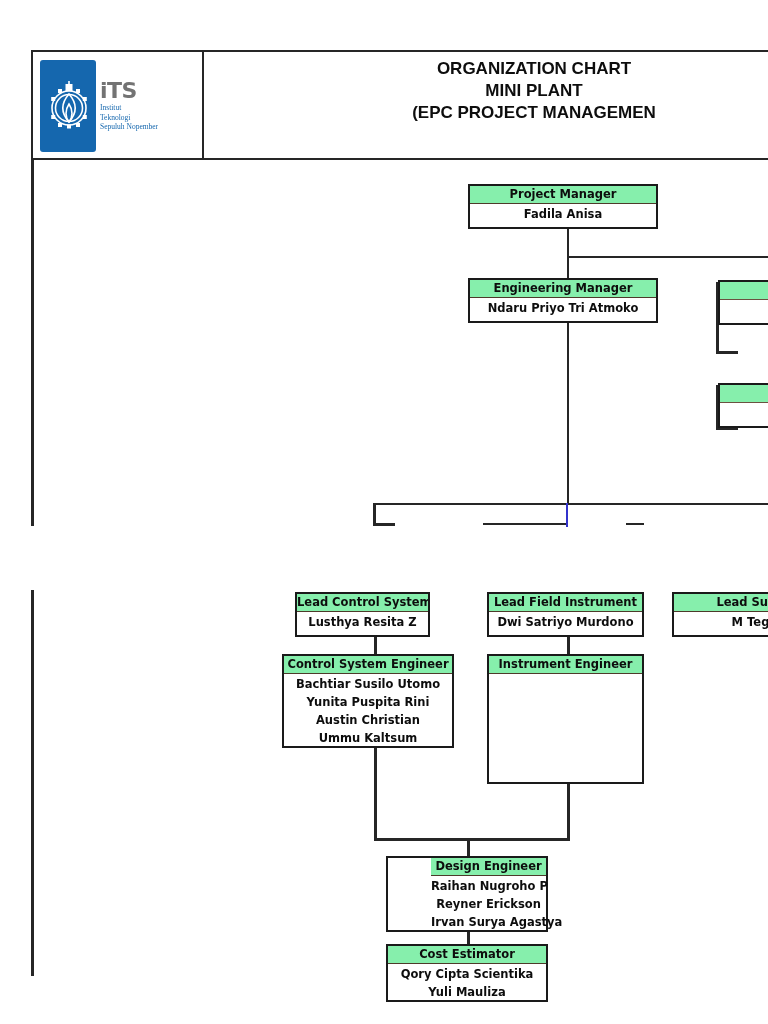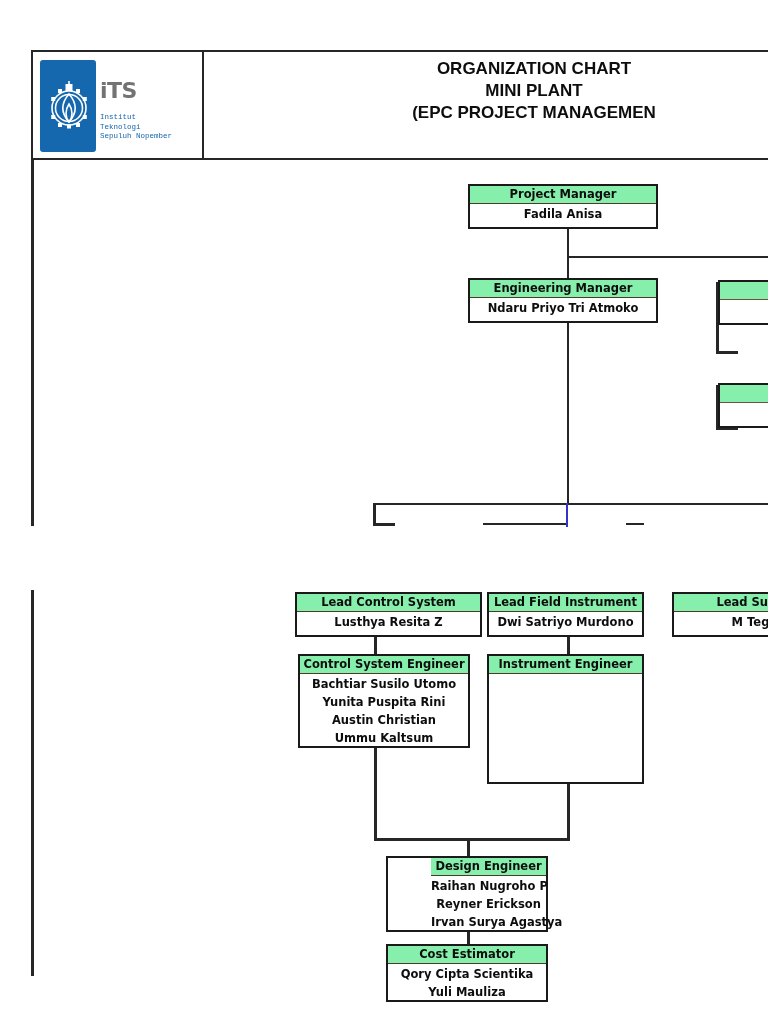--- a/index.html
+++ b/index.html
@@ -73,25 +73,25 @@
   }
   .logo-its {
     font-family: "DejaVu Sans", "Liberation Sans", sans-serif;
     font-weight: bold;
     font-size: 22px;
     color: #737373;
     letter-spacing: -0.5px;
     line-height: 22px;
   }
   .logo-sub {
-    font-family: Liberation Mono, monospace;
+    font-family: Liberation Serif, serif;
     font-size: 7.5px;
     color: #1567AE;
     line-height: 9.5px;
-    margin-top: 11px;
+    margin-top: 1px;
   }
 
   .hdr-title {
     position: absolute;
     left: 210px;
     top: 58px;
     width: 648px;
     text-align: center;
     font-family: "Liberation Sans", "DejaVu Sans", sans-serif;
     font-weight: bold;
@@ -247,28 +247,28 @@
   <div class="box stub" style="left:718px; top:280px; width:120px; height:45px;">
     <div class="box-title">&nbsp;</div>
     <div class="box-body">&nbsp;</div>
   </div>
 
   <div class="box stub" style="left:718px; top:383px; width:120px; height:45px;">
     <div class="box-title">&nbsp;</div>
     <div class="box-body">&nbsp;</div>
   </div>
 
-  <div class="box" style="left:295px; top:592px; width:187px; height:45px;">
+  <div class="box" style="left:295px; top:592px; width:135px; height:45px;">
     <div class="box-title">Lead Control System</div>
     <div class="box-body">
       <span class="nm">Lusthya Resita Z</span>
     </div>
   </div>
 
-  <div class="box" style="left:298px; top:654px; width:172px; height:94px;">
+  <div class="box" style="left:282px; top:654px; width:172px; height:94px;">
     <div class="box-title clip">Control System Engineer</div>
     <div class="box-body">
       <span class="nm">Bachtiar Susilo Utomo</span>
       <span class="nm">Yunita Puspita Rini</span>
       <span class="nm">Austin Christian</span>
       <span class="nm">Ummu Kaltsum</span>
     </div>
   </div>
 
   <div class="box" style="left:487px; top:592px; width:157px; height:45px;">

